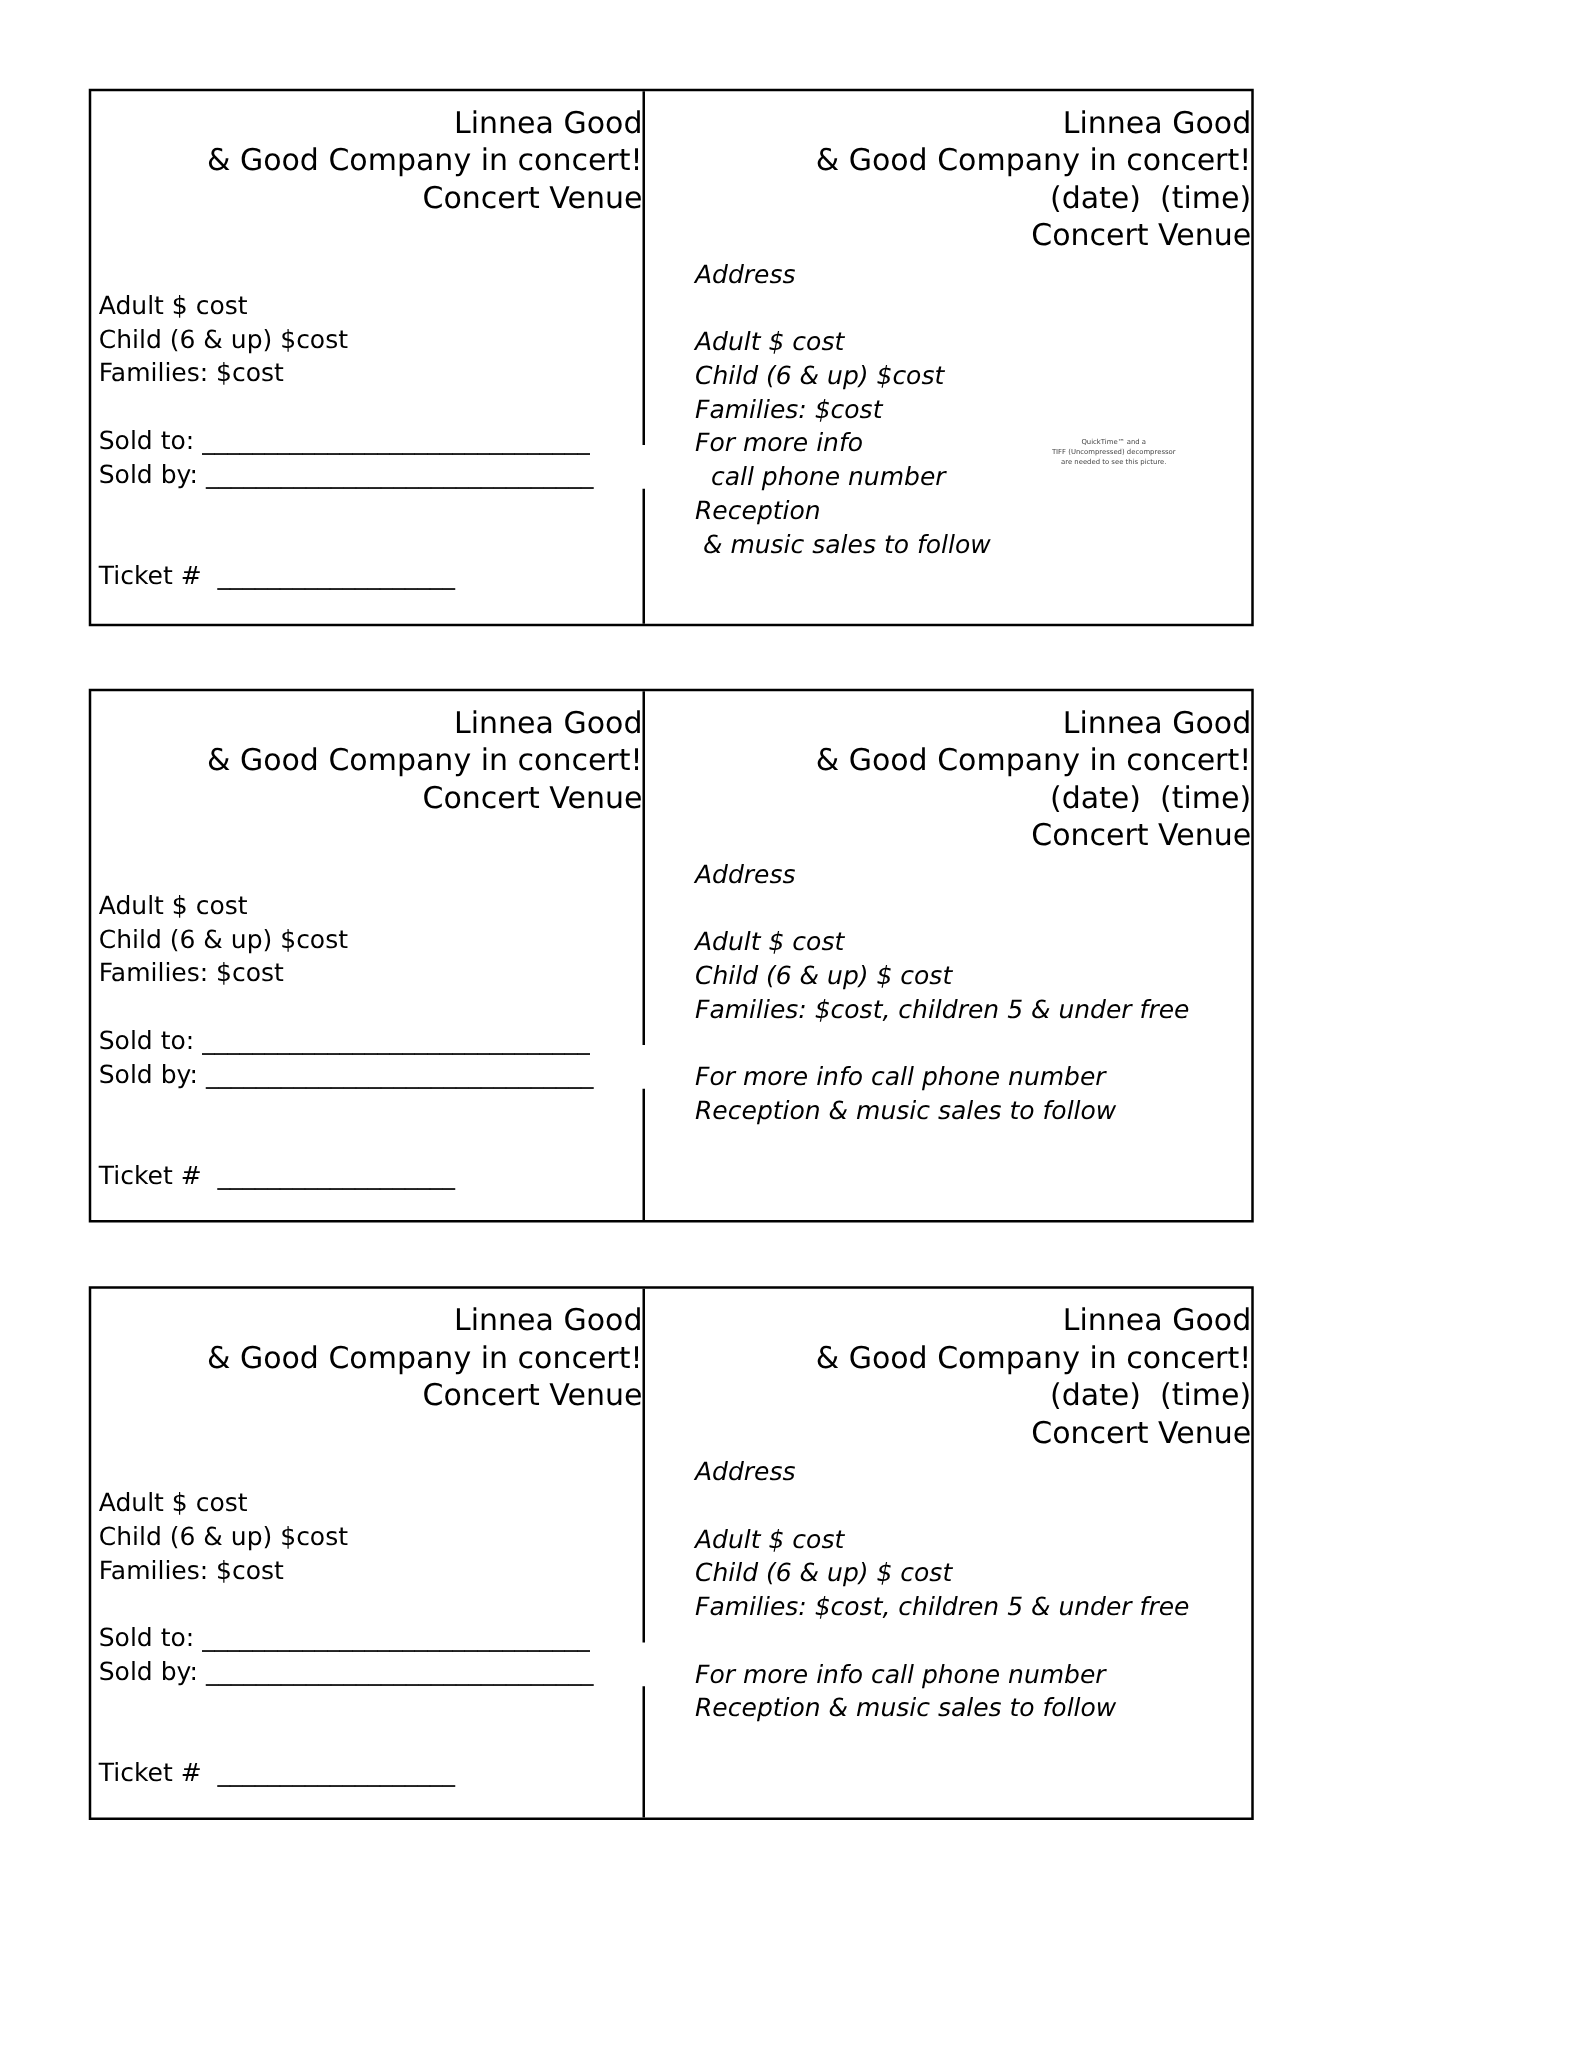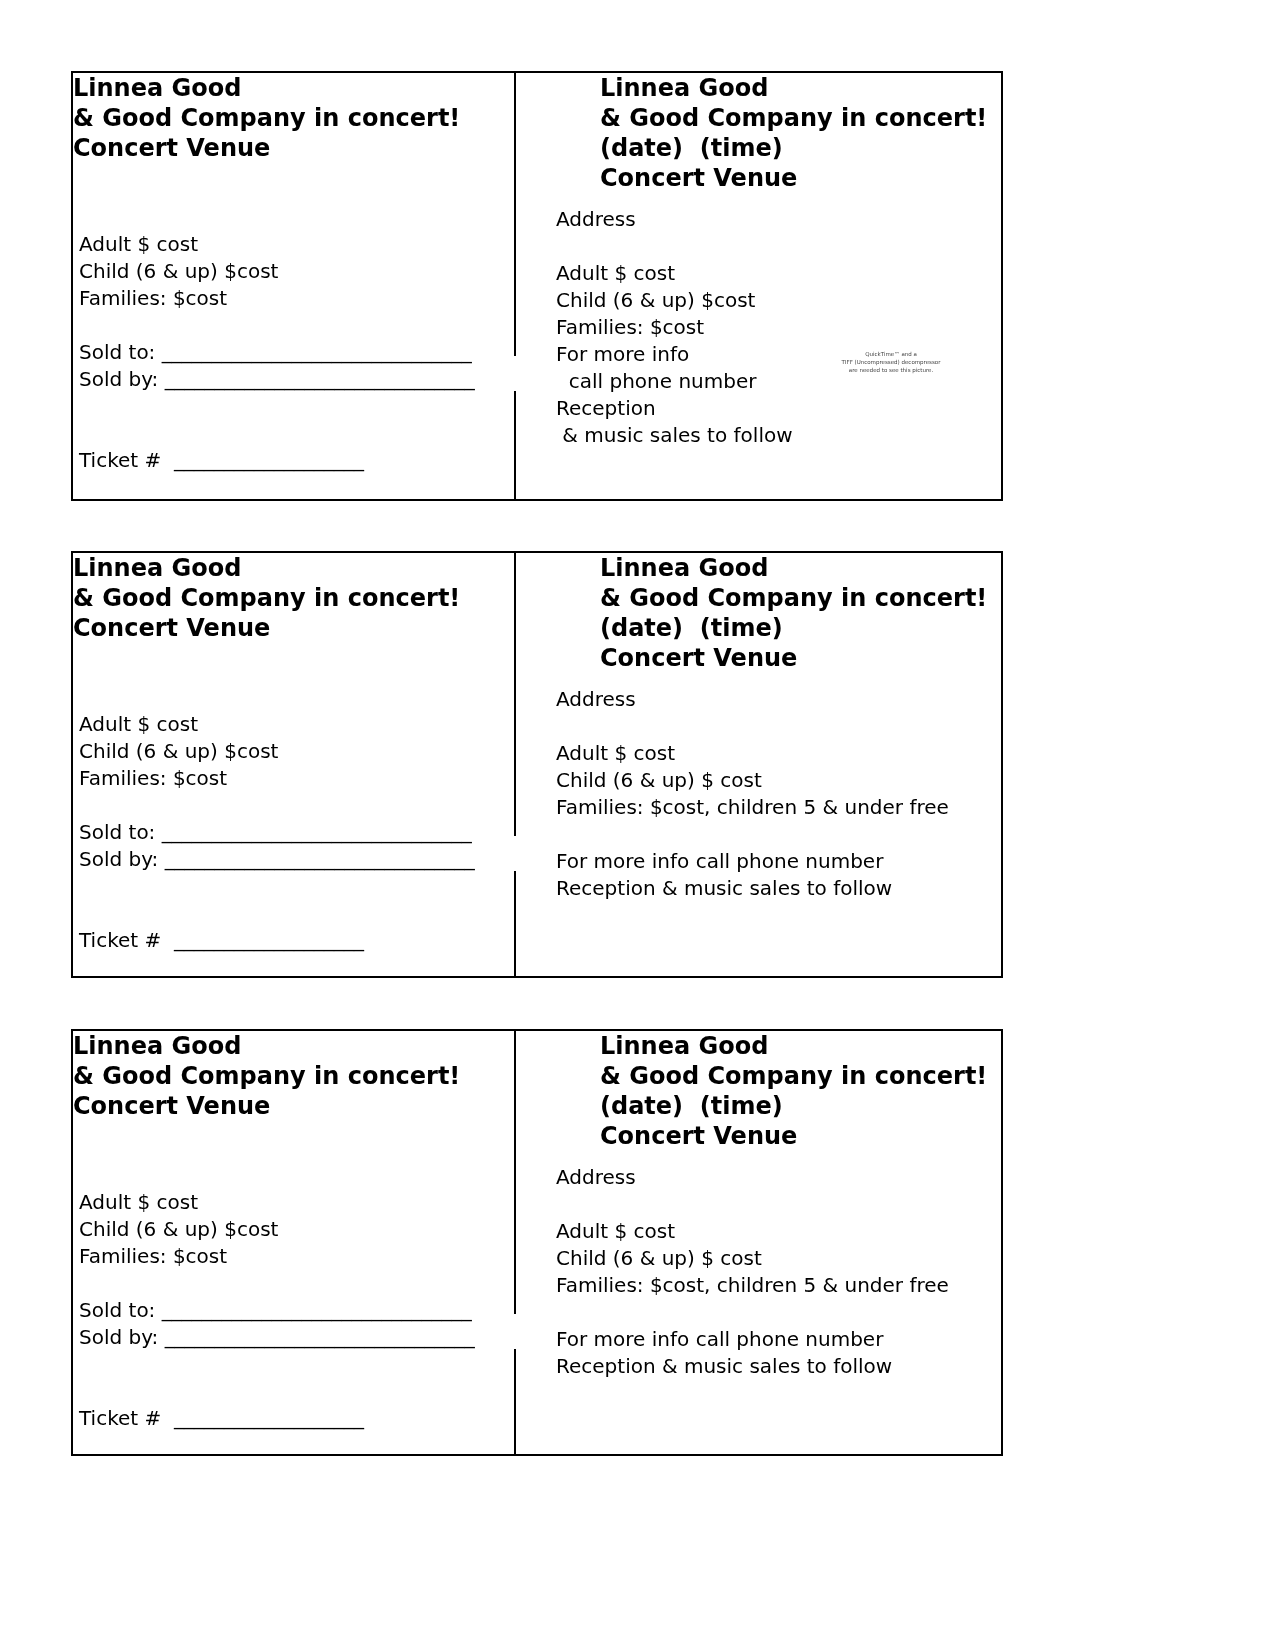--- a/index.html
+++ b/index.html
@@ -37,35 +37,36 @@
     top: 0; left: 0;
     width: 441px; height: 100%;
   }
   .main {
     position: absolute;
     top: 0; left: 443px; right: 0; bottom: 0;
   }
 
   .heading {
     white-space: pre-wrap;
-    text-align: left;
-    font-weight: bold;
+    text-align: right;
+    font-weight: normal;
     font-size: 24px;
     line-height: 30px;
+    padding-top: 10px;
   }
   .main .heading { padding-left: 84px; }
 
   .body-block {
     position: absolute;
     white-space: pre-wrap;
     font-size: 20px;
     line-height: 27px;
   }
   .stub .body-block { top: 158px; left: 6px; right: 2px; }
-  .main .body-block { top: 133px; left: 40px; right: 2px; }
+  .main .body-block { top: 133px; left: 40px; right: 2px; font-style: italic; }
 
   .qt-note {
     position: absolute;
     top: 277px;
     left: 290px;
     width: 170px;
     white-space: pre-wrap;
     text-align: center;
     font-size: 5.5px;
     line-height: 8px;

